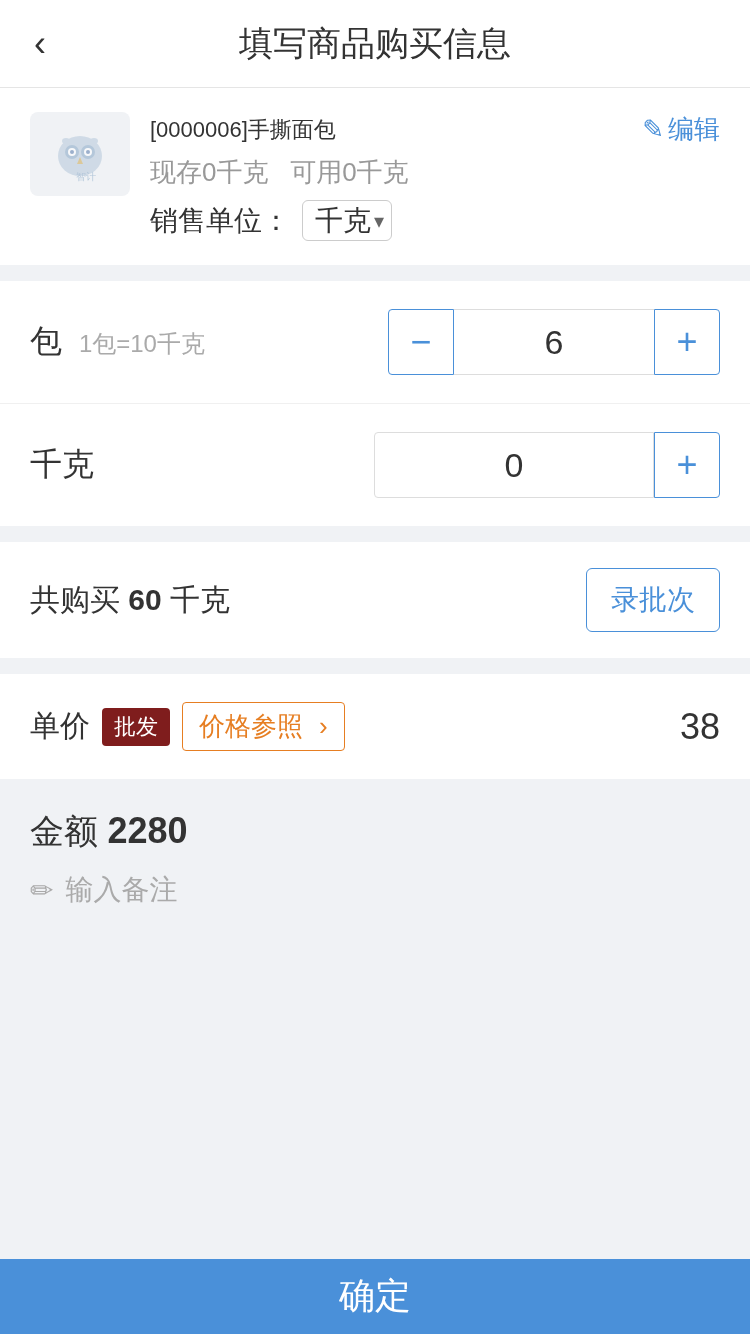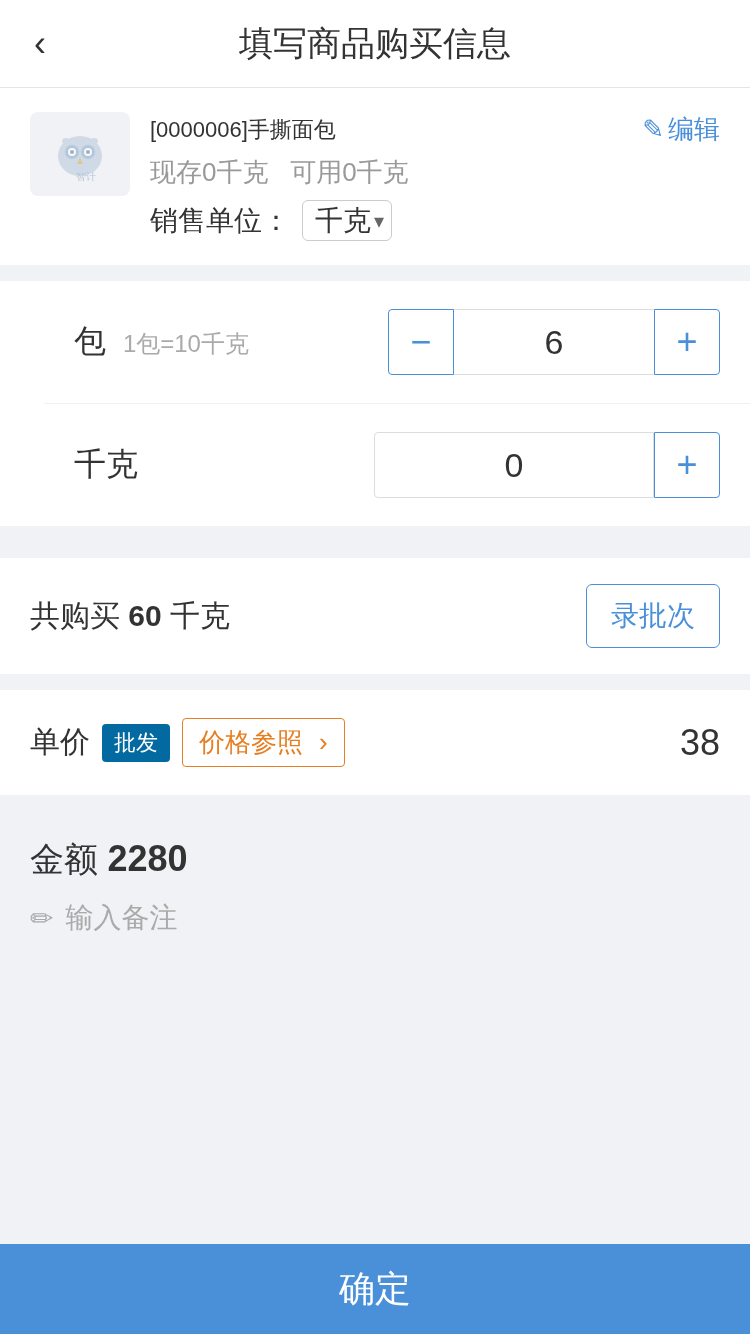--- a/index.html
+++ b/index.html
@@ -128,22 +128,21 @@
       top: 50%;
       transform: translateY(-50%);
       font-size: 20px;
       color: #666;
       pointer-events: none;
     }
 
     
     .quantity-section {
       background: #fff;
-      margin-bottom: 32px;
-      padding-left: 44px;
+      margin-bottom: 16px;
     }
     .quantity-row {
       display: flex;
       align-items: center;
       padding: 28px 30px;
       border-bottom: 1px solid #f0f0f0;
     }
     .quantity-row:last-child { border-bottom: none; }
     .quantity-label {
       flex: 1;
@@ -225,29 +224,29 @@
       font-size: 28px;
       cursor: pointer;
     }
 
     
     .price-section {
       background: #fff;
       padding: 28px 30px;
       display: flex;
       align-items: center;
-      margin-bottom: 12px;
+      margin-bottom: 0;
     }
     .price-label {
       font-size: 30px;
       color: #333;
       margin-right: 12px;
     }
     .price-tag {
-      background: #0369a1;
+      background: #7f1d1d;
       color: #fff;
       font-size: 22px;
       padding: 4px 12px;
       border-radius: 4px;
       margin-right: 12px;
     }
     .price-ref-btn {
       border: 1px solid #e67e22;
       color: #e67e22;
       background: #fff;
@@ -287,21 +286,21 @@
       cursor: pointer;
     }
     .remark-icon { font-size: 28px; }
 
     
     .bottom-btn {
       position: fixed;
       bottom: 0;
       left: 0;
       width: 750px;
-      height: 90px;
+      height: 75px;
       background: #4a90d9;
       color: #fff;
       font-size: 36px;
       display: flex;
       align-items: center;
       justify-content: center;
       cursor: pointer;
       border: none;
       outline: none;
     }

